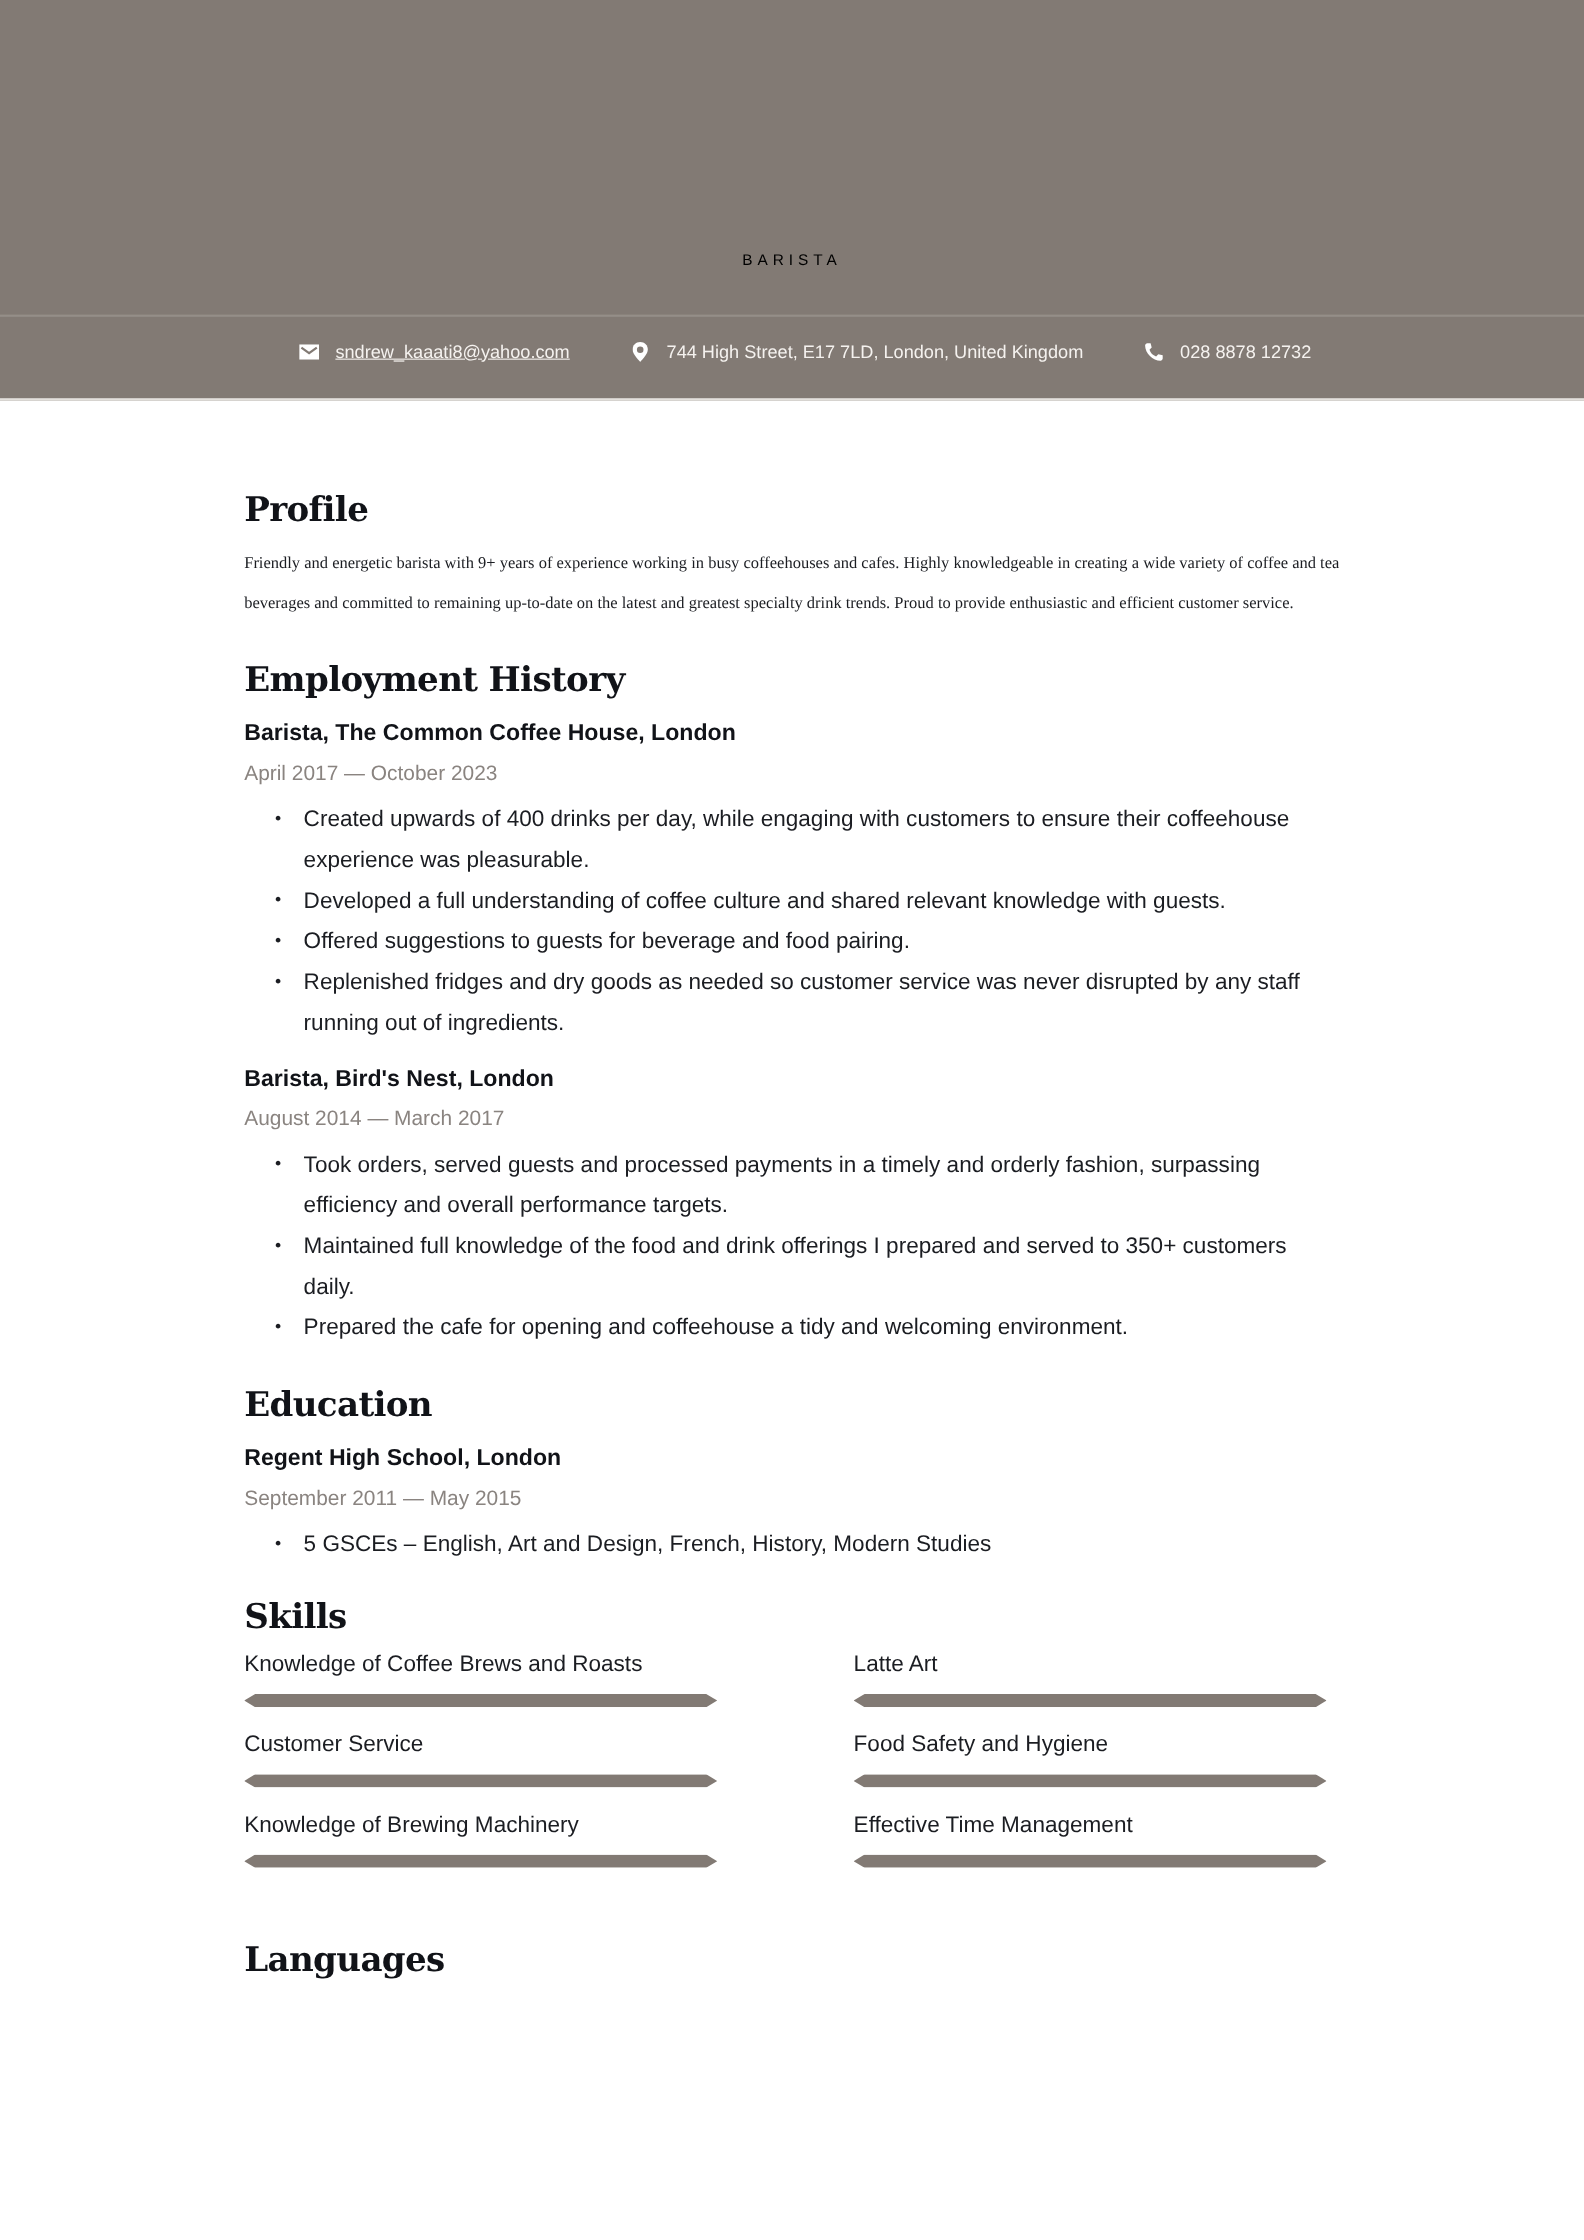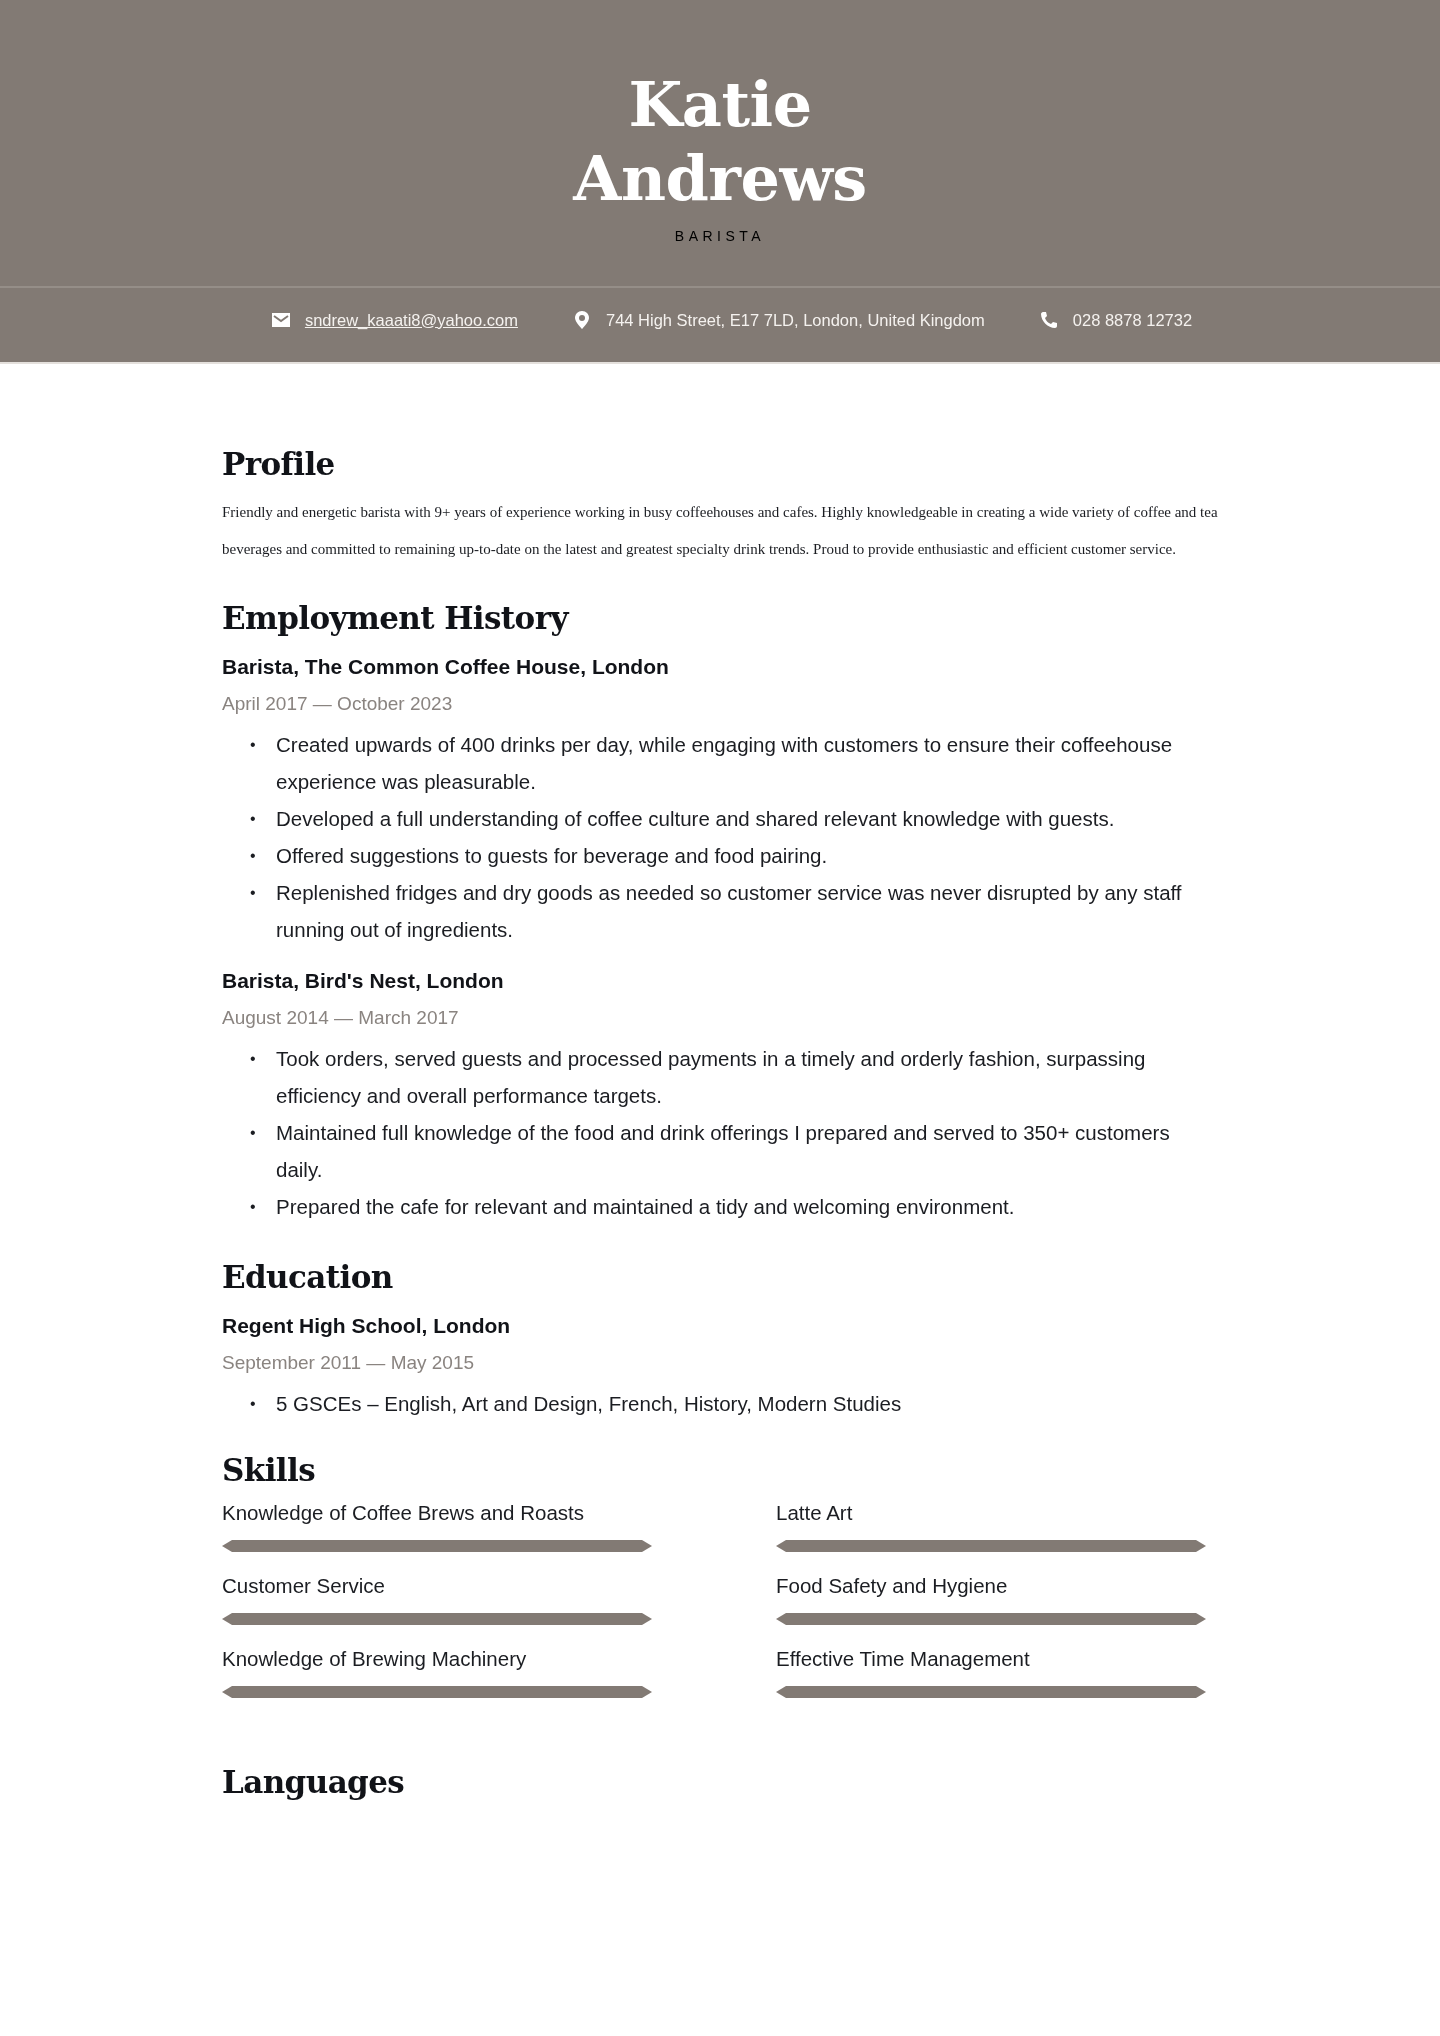--- a/index.html
+++ b/index.html
@@ -67,24 +67,20 @@
     .skill-bar {
       margin-top: 12px; height: 12px; width: 430px; background: #827a74;
       clip-path: polygon(10px 0, 420px 0, 430px 50%, 420px 100%, 10px 100%, 0 50%);
     }
     #languages-title { margin-top: 45px; }
   </style>
 </head>
 <body>
 
 <header class="header">
-  <h1 class="name">
-    <span>Katie</span><br>
-    <span>Andrews</span>
-  </h1>
   <div class="job-title">BARISTA</div>
   <div class="header-divider"></div>
   <div class="contacts">
     <div class="contact">
       <span class="icon">
         <svg width="18" height="14" viewBox="0 0 18 14">
             <rect x="0" y="0" width="18" height="14" fill="#ffffff"></rect>
             <path d="M2 3 L9 8 L16 3" stroke="#827a74" stroke-width="2" fill="none"></path>
             <rect x="2" y="3" width="14" height="9" fill="none"></rect>
           </svg>
@@ -131,21 +127,21 @@
         <li>Replenished fridges and dry goods as needed so customer service was never disrupted by any staff running out of ingredients.</li>
       </ul>
     </div>
 
     <div class="job">
       <div class="entry-title">Barista, Bird's Nest, London</div>
       <div class="entry-date">August 2014 — March 2017</div>
       <ul class="bullets">
         <li>Took orders, served guests and processed payments in a timely and orderly fashion, surpassing efficiency and overall performance targets.</li>
         <li>Maintained full knowledge of the food and drink offerings I prepared and served to 350+ customers daily.</li>
-        <li>Prepared the cafe for relevant and maintained a tidy and welcoming environment.</li>
+        <li>Prepared the cafe for opening and coffeehouse a tidy and welcoming environment.</li>
       </ul>
     </div>
   </section>
 
   <section>
     <h2 id="education-title" class="section-title">Education</h2>
     <div class="job">
       <div class="entry-title">Regent High School, London</div>
       <div class="entry-date">September 2011 — May 2015</div>
       <ul class="bullets">

